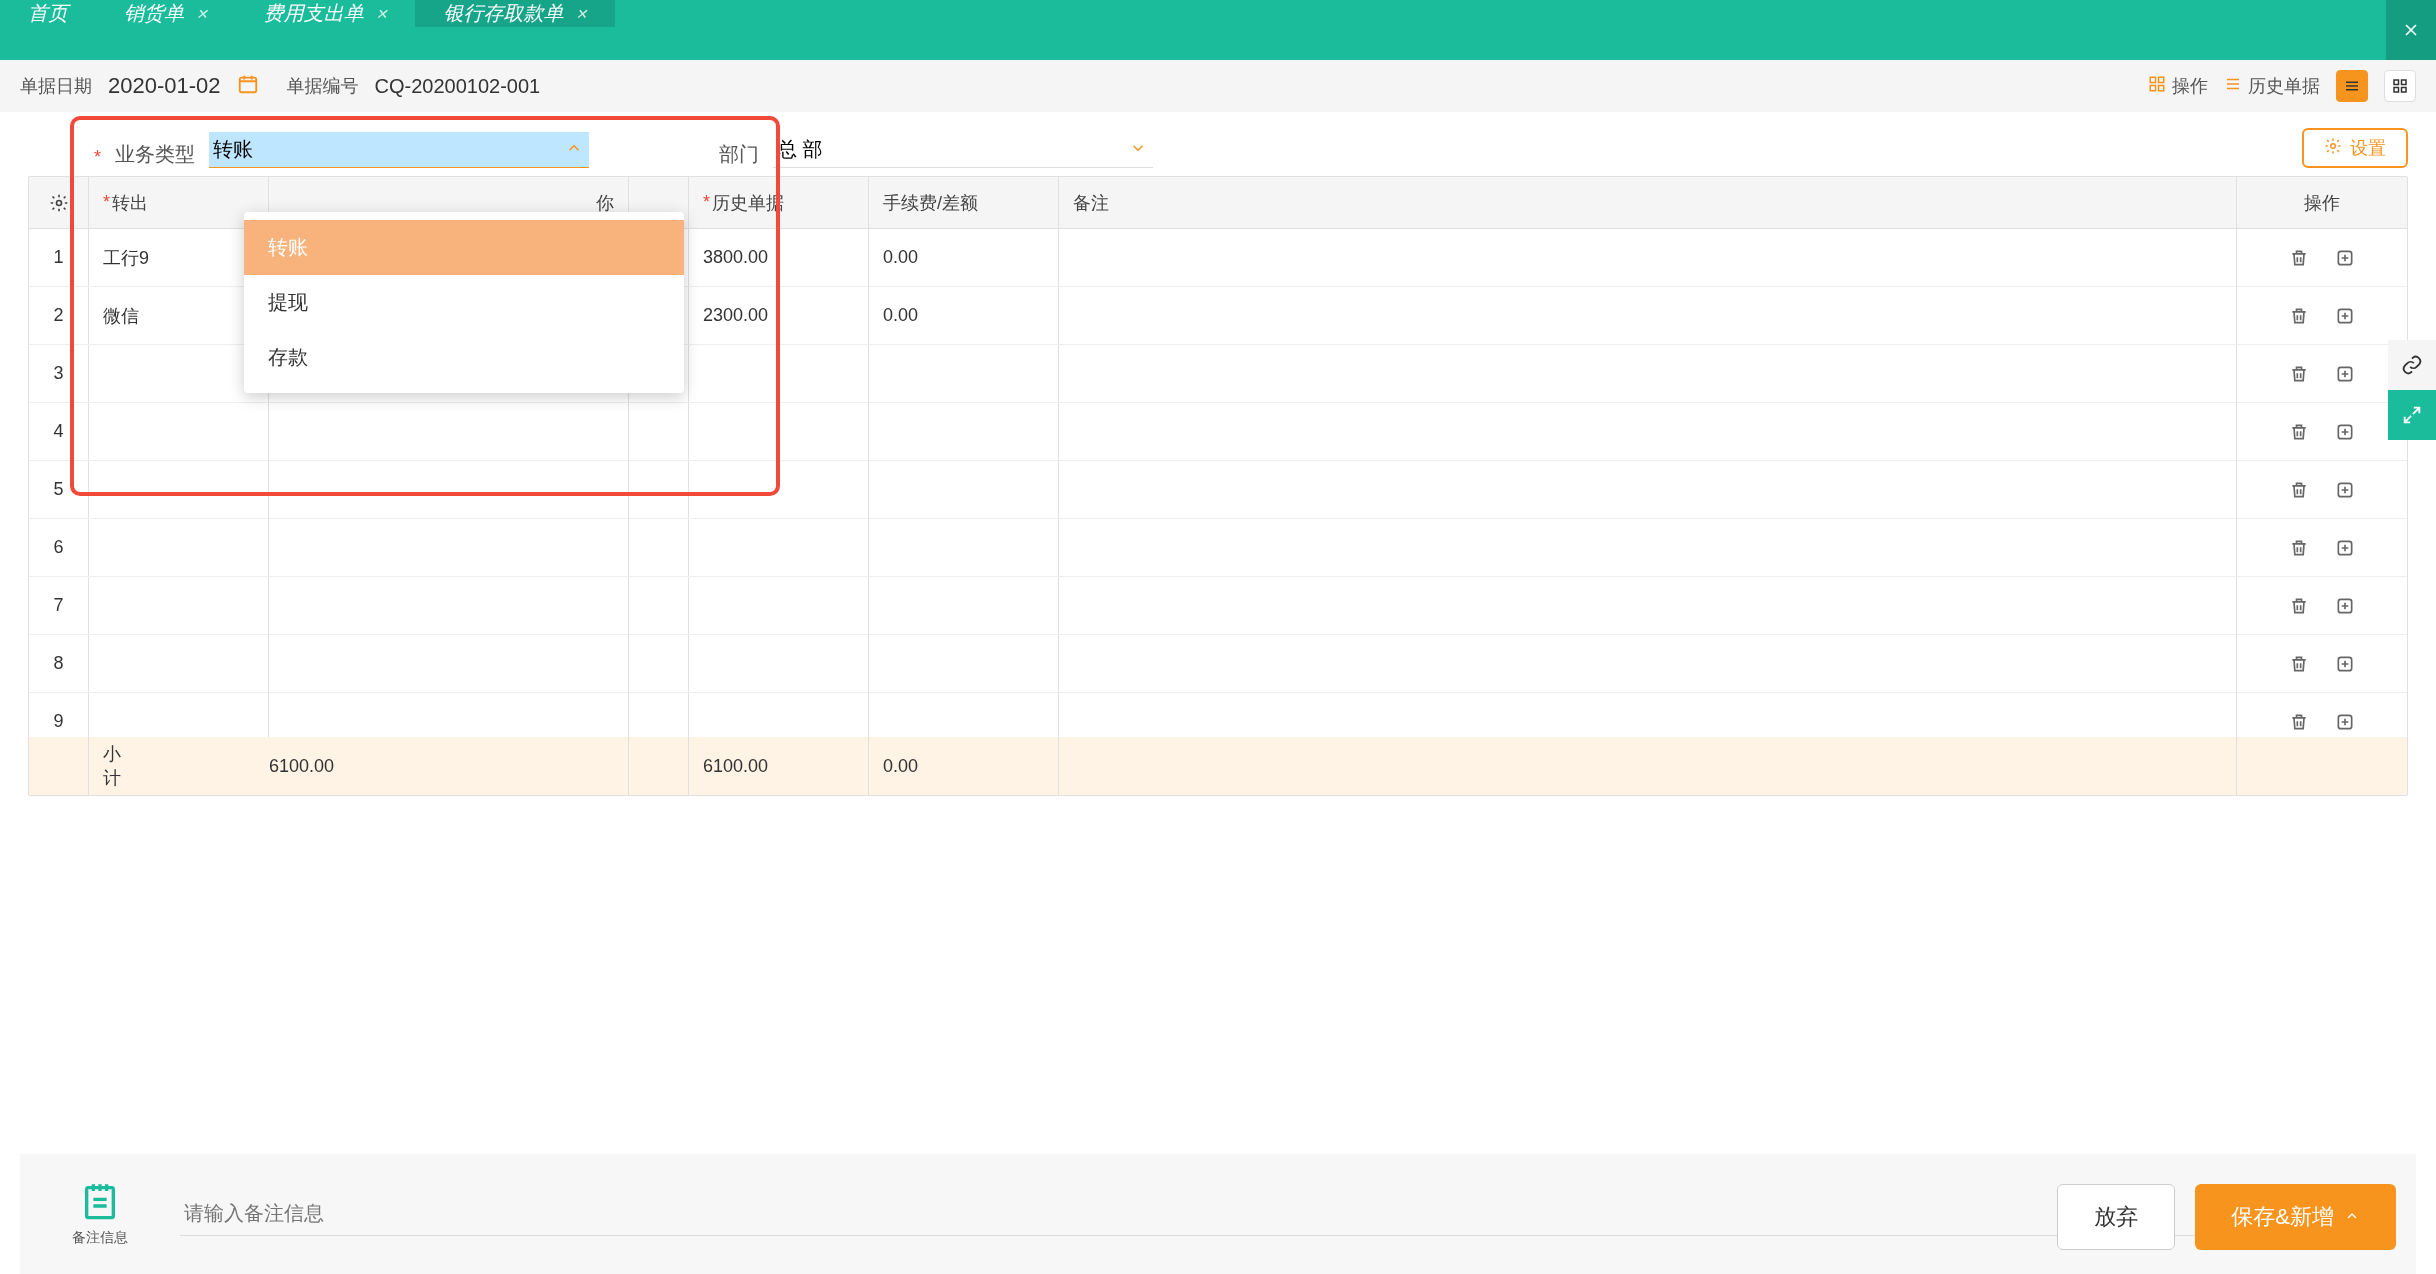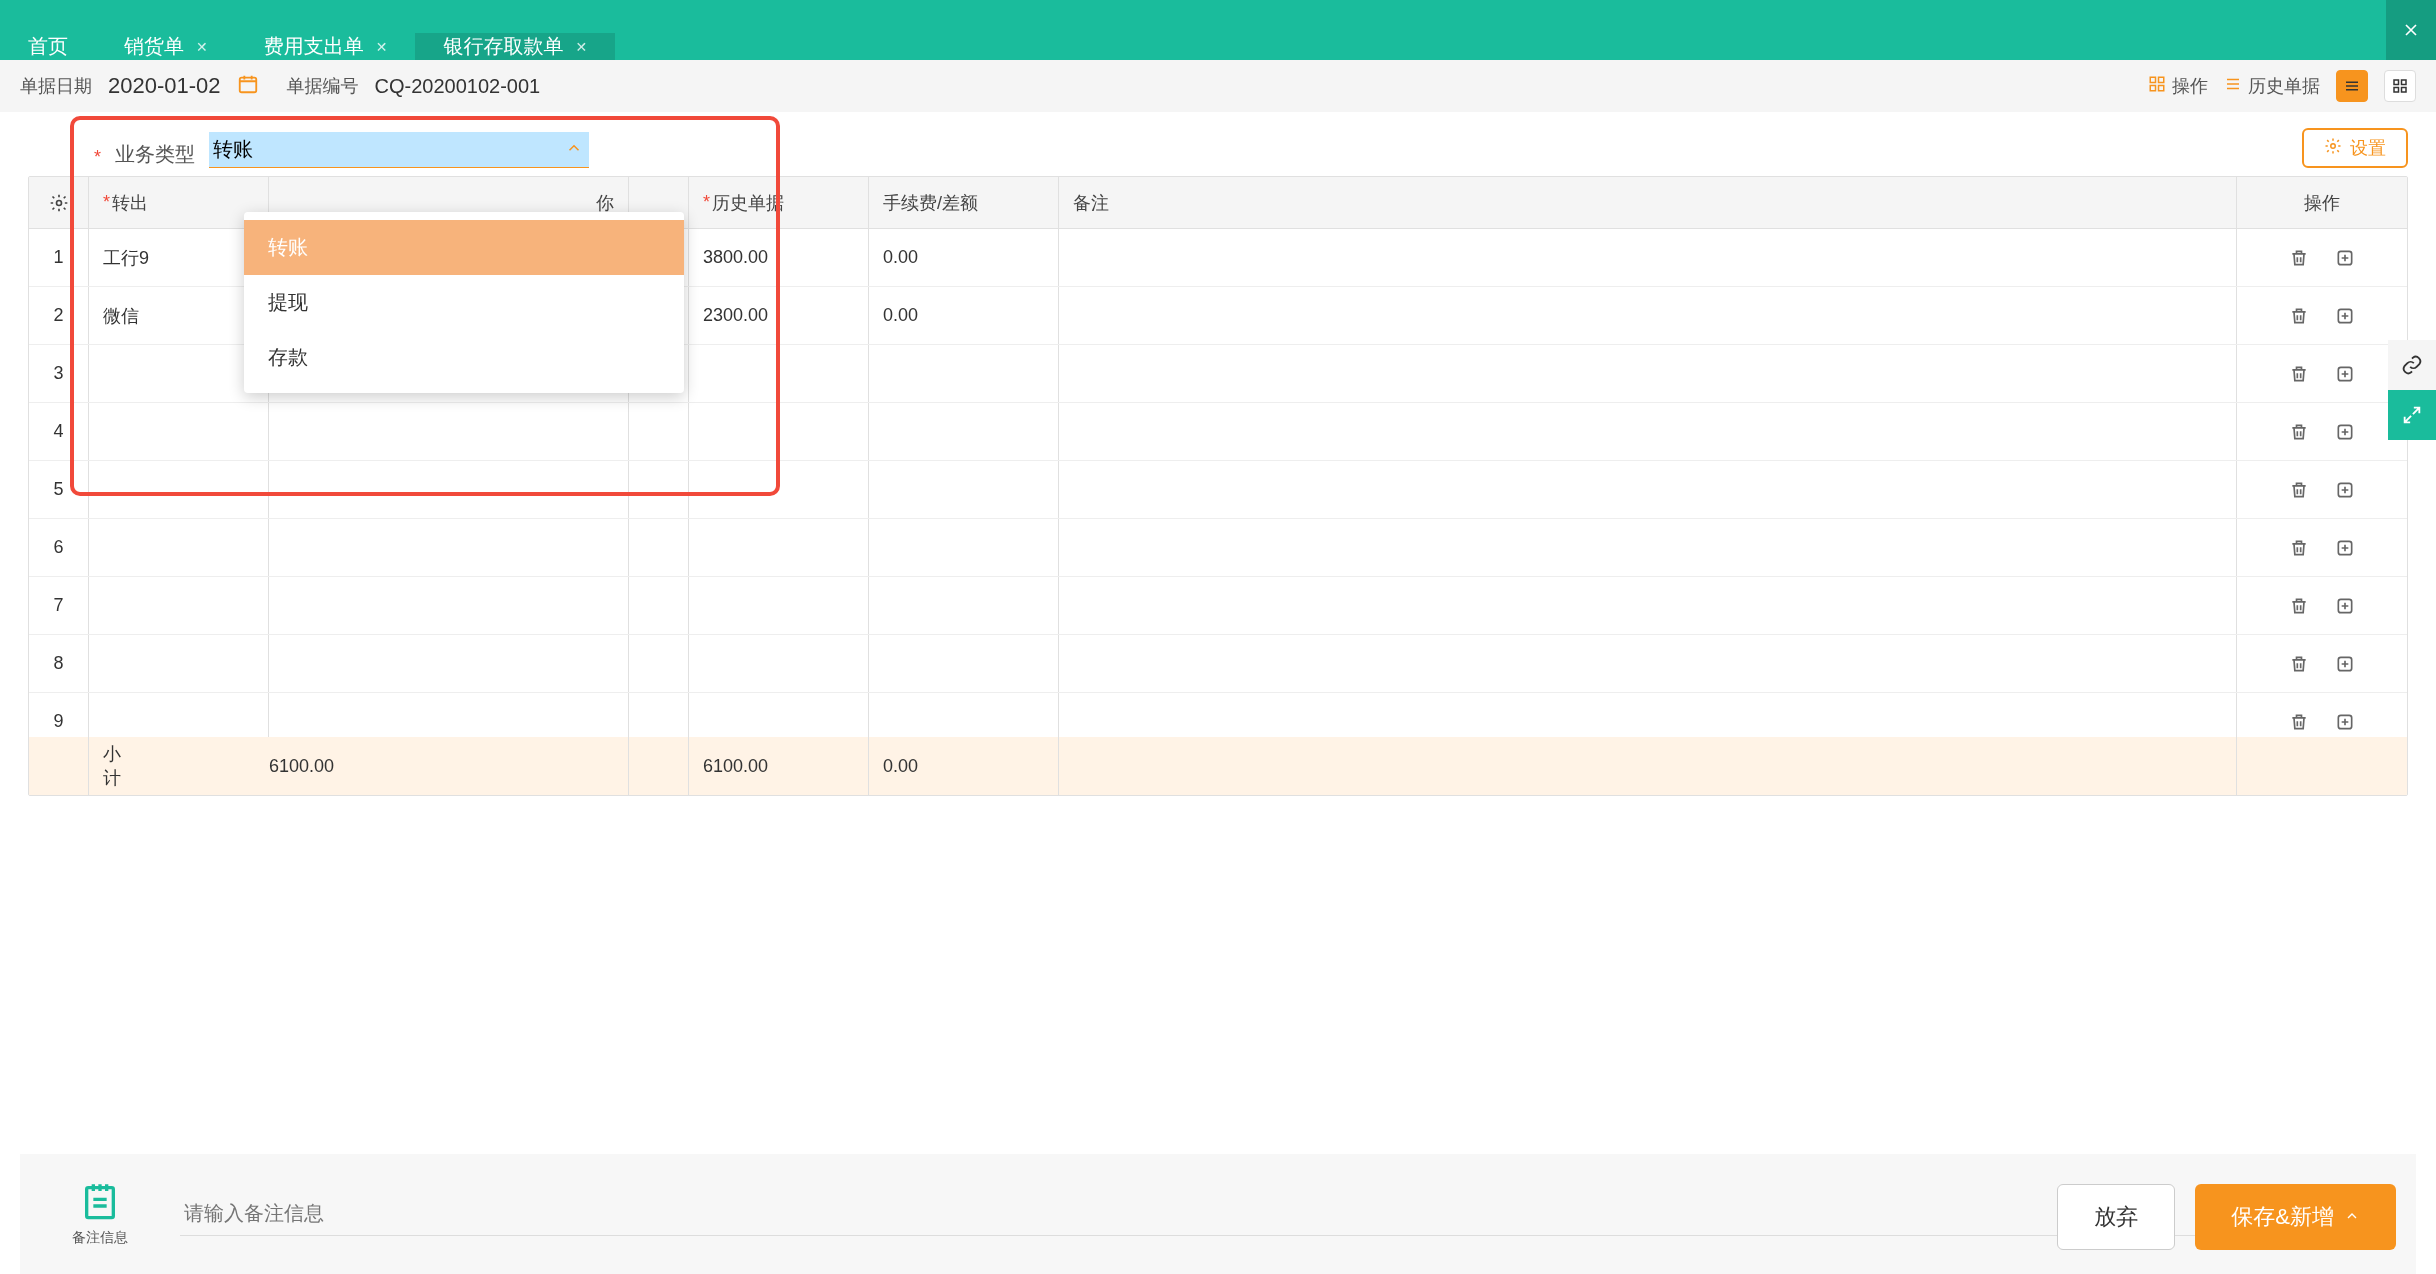--- a/index.html
+++ b/index.html
@@ -1,20 +1,20 @@
 <!DOCTYPE html>
 <html><head>
 <meta charset="utf-8">
 <style>
 * { box-sizing: border-box; margin: 0; padding: 0; }
 body { font-family: "Microsoft YaHei", Arial, sans-serif; font-size: 14px; color: #333; background: #fff; overflow: hidden; }
 .app { width: 2436px; height: 1274px; position: relative; display: flex; flex-direction: column; }
 
 
-.tabs-bar { height: 60px; background: #1abc9c; display: flex; align-items: flex-end; position: relative; }
+.tabs-bar { height: 60px; background: #1abc9c; display: flex; align-items: flex-start; position: relative; font-style: italic; }
 .tab { display: flex; align-items: center; padding: 0 28px; color: #fff; font-size: 20px; cursor: pointer; position: relative; gap: 8px; }
 .tab.active { background: #17a589; }
 .tab-close { font-size: 14px; opacity: 0.8; cursor: pointer; margin-left: 4px; }
 .tabs-bar .app-close { position: absolute; right: 0; top: 0; width: 50px; height: 60px; background: #159d81; display: flex; align-items: center; justify-content: center; cursor: pointer; }
 .tabs-bar .app-close svg { width: 20px; height: 20px; }
 
 
 .sub-toolbar { height: 52px; background: #f5f5f5; display: flex; align-items: center; padding: 0 20px; gap: 16px; font-size: 18px; }
 .sub-toolbar .label { color: #555; }
 .sub-toolbar .value { color: #333; font-size: 22px; }
@@ -164,20 +164,29 @@
       <div class="form-group biz">
         <span class="req">*</span>
         <span class="flabel">业务类型</span>
         <input class="finput" readonly="" value="转账" style="">
         <span class="caret-up">
           <svg width="18" height="18" viewBox="0 0 24 24">
               <path d="M6 15l6-6 6 6"></path>
             </svg>
         </span>
       </div>
+      <div class="form-group" style="margin-left:90px">
+        <span class="flabel">部门</span>
+        <input class="finput" readonly="" value="总 部" style="">
+        <span class="chev-down">
+          <svg width="18" height="18" viewBox="0 0 24 24">
+              <path d="M6 9l6 6 6-6"></path>
+            </svg>
+        </span>
+      </div>
       <button class="settings-btn">
         <span><svg width="18" height="18" viewBox="0 0 24 24">
               <circle cx="12" cy="12" r="3"></circle>
               <path d="M12 2v3M12 19v3M4.2 4.2l2.1 2.1M17.7 17.7l2.1 2.1M2 12h3M19 12h3M4.2 19.8l2.1-2.1M17.7 6.3l2.1-2.1"></path>
             </svg></span>
         <span>设置</span>
       </button>
     </div>
 
     <div class="dropdown">

